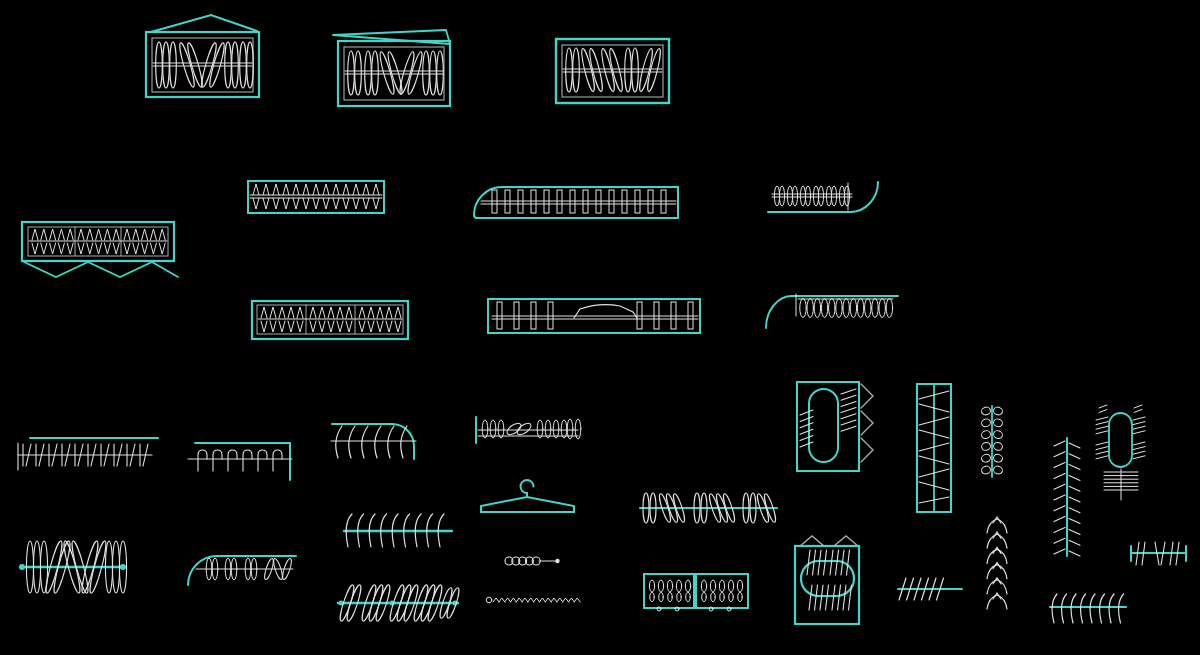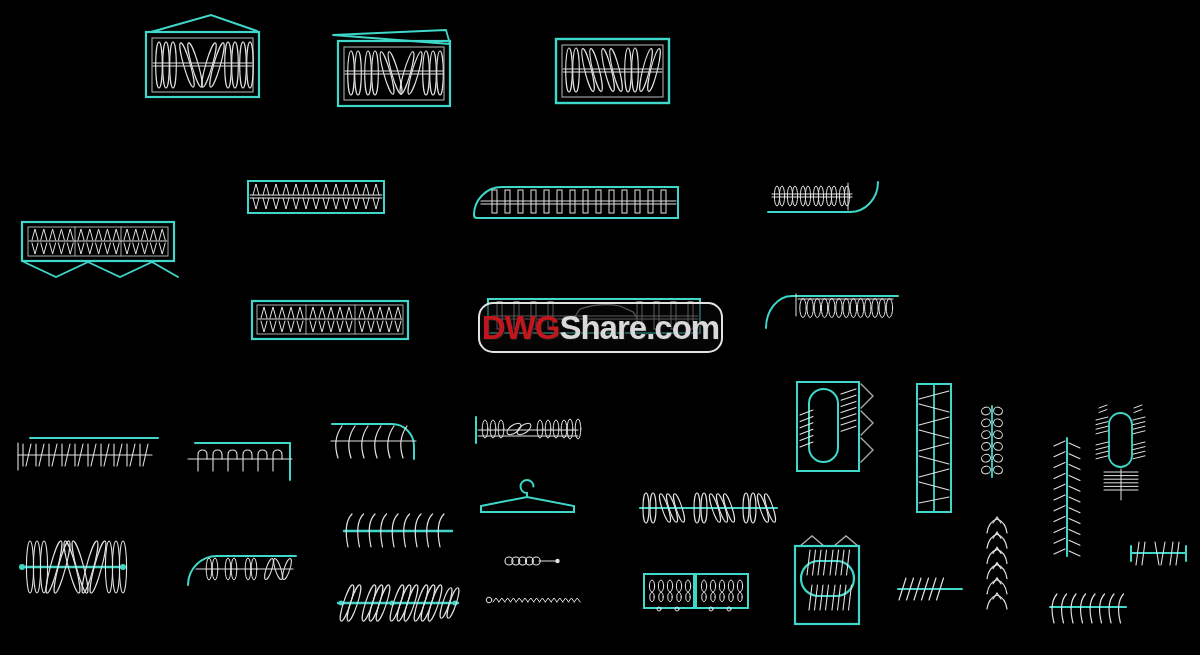--- a/index.html
+++ b/index.html
@@ -1246,17 +1246,13 @@
           <path d="M1057,594 q-8,9 -3,29" stroke="#e2e2e2" fill="none" stroke-width="1.2" stroke-linecap="round"></path>
         </g>
         <g transform="translate(57,0)">
           <path d="M1057,594 q-8,9 -3,29" stroke="#e2e2e2" fill="none" stroke-width="1.2" stroke-linecap="round"></path>
         </g>
         <g transform="translate(66.5,0)">
           <path d="M1057,594 q-8,9 -3,29" stroke="#e2e2e2" fill="none" stroke-width="1.2" stroke-linecap="round"></path>
         </g>
       </g>
     </svg>
-  <div class="watermark">
-    <span class="wm-red" style="color: rgb(192, 23, 30);">DWG</span>
-      <span class="wm-lt" style="color: rgb(217, 217, 217);">Share.com</span>
-  </div>
 </div>
 
 </body></html>

